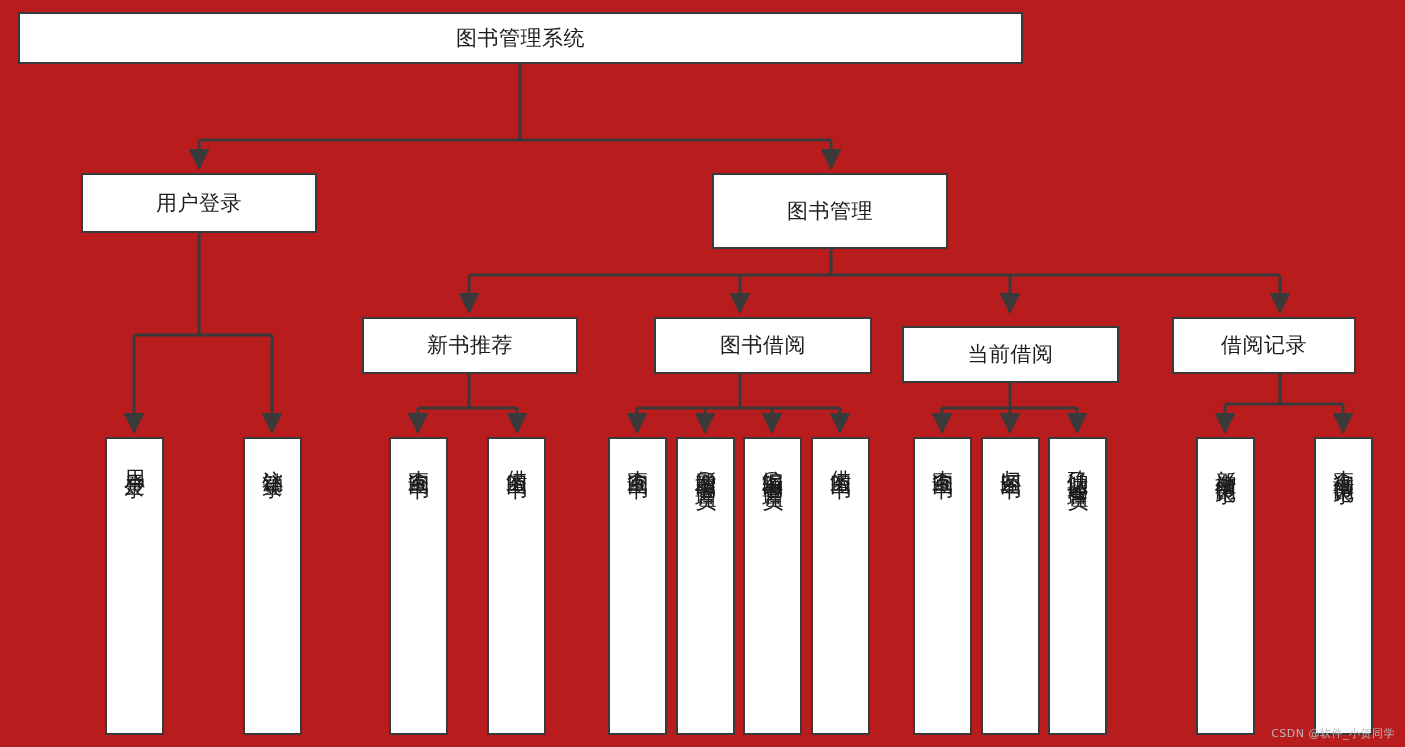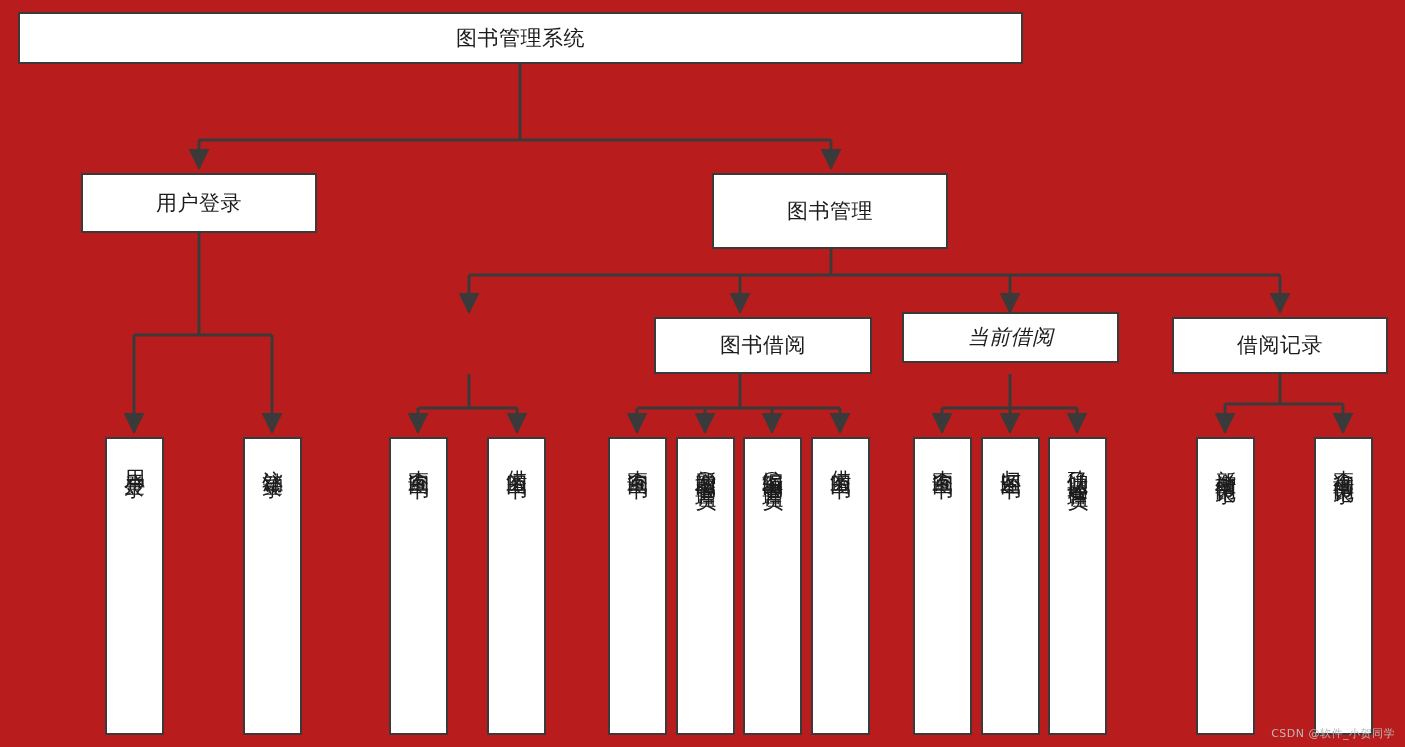--- a/index.html
+++ b/index.html
@@ -128,27 +128,30 @@
     <span class="label">图书管理系统</span>
   </div>
 
   <div class="node h" id="node-l2-0" style="left: 81px; top: 173px; width: 236px; height: 60px;">
     <span class="label">用户登录</span>
   </div>
   <div class="node h" id="node-l2-1" style="left: 712px; top: 173px; width: 236px; height: 76px;">
     <span class="label">图书管理</span>
   </div>
 
+  <div class="node h" id="node-l3-0" style="left: 362px; top: 317px; width: 216px; height: 57px;">
+    <span class="label">新书推荐</span>
+  </div>
   <div class="node h" id="node-l3-1" style="left: 654px; top: 317px; width: 218px; height: 57px;">
     <span class="label">图书借阅</span>
   </div>
-  <div class="node h" id="node-l3-2" style="left: 902px; top: 312px; width: 217px; height: 51px; font-style: italic;">
+  <div class="node h" id="node-l3-2" style="left: 902px; top: 326px; width: 217px; height: 57px;">
     <span class="label">当前借阅</span>
   </div>
-  <div class="node h" id="node-l3-3" style="left: 1172px; top: 317px; width: 216px; height: 57px;">
+  <div class="node h" id="node-l3-3" style="left: 1172px; top: 317px; width: 184px; height: 57px;">
     <span class="label">借阅记录</span>
   </div>
 
   <div class="node v" id="node-leaf-0" style="left: 105px; top: 437px; width: 59px; height: 298px;">
     <span class="label">用户登录</span>
   </div>
   <div class="node v" id="node-leaf-1" style="left: 243px; top: 437px; width: 59px; height: 298px;">
     <span class="label">注销登录</span>
   </div>
   <div class="node v" id="node-leaf-2" style="left: 389px; top: 437px; width: 59px; height: 298px;">

